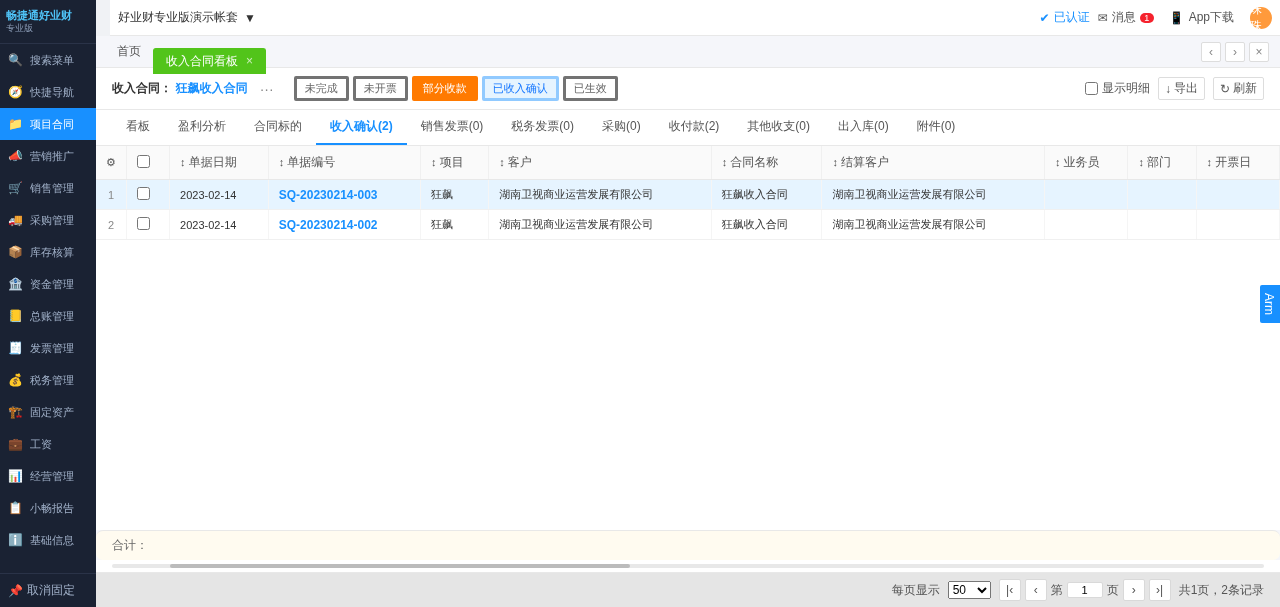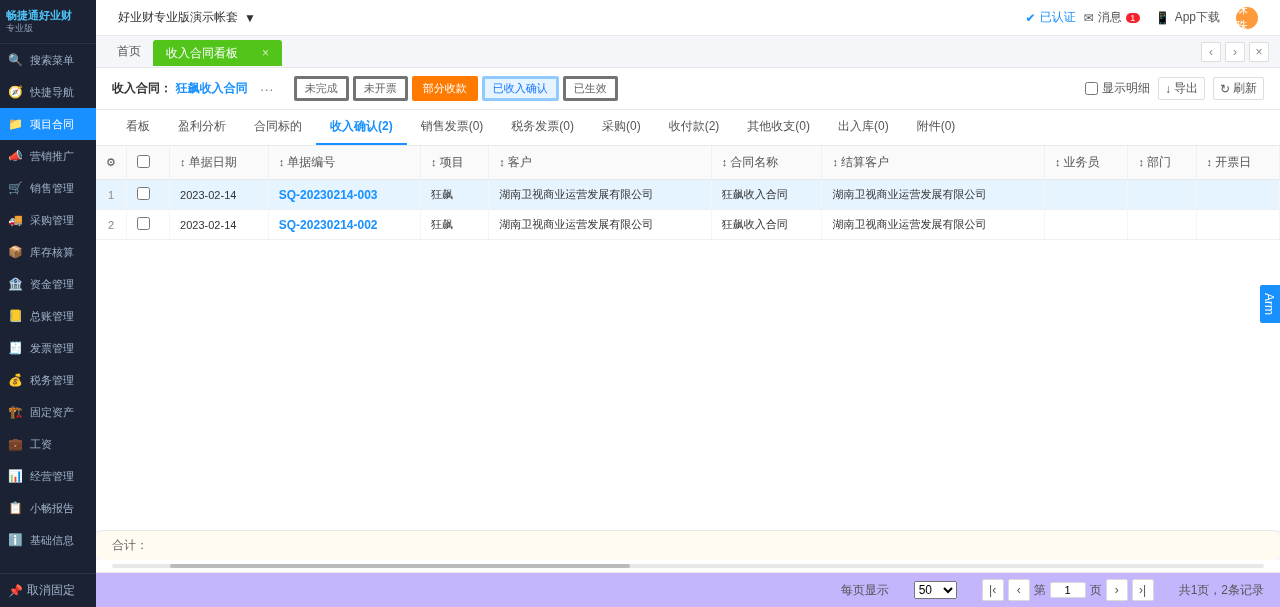--- a/index.html
+++ b/index.html
@@ -12,32 +12,32 @@
     .sidebar-logo-sub { color: #8a9bb5; font-size: 9px; }
     .sidebar-nav-item { display: flex; align-items: center; gap: 6px; padding: 8px 8px; color: #a0b0c8; cursor: pointer; border-radius: 0; }
     .sidebar-nav-item.active { background: #1890ff; color: #fff; }
     .sidebar-nav-item .icon { width: 16px; height: 16px; display: flex; align-items: center; justify-content: center; flex-shrink: 0; }
     .sidebar-nav-item .label { font-size: 11px; }
     .sidebar-bottom { margin-top: auto; }
     .sidebar-pin { display: flex; align-items: center; gap: 4px; padding: 8px; color: #a0b0c8; cursor: pointer; border-top: 1px solid #2a3348; }
 
     
     .main { flex: 1; display: flex; flex-direction: column; overflow: hidden; }
-    .topbar { height: 36px; background: #fff; display: flex; align-items: center; padding: 0 22px; border-bottom: 1px solid #e8e8e8; gap: 8px; }
+    .topbar { height: 36px; background: #fff; display: flex; align-items: center; padding: 0 8px; border-bottom: 1px solid #e8e8e8; gap: 8px; margin-left: 14px; }
     .topbar-company { flex: 1; display: flex; align-items: center; gap: 6px; color: #333; font-size: 12px; }
     .topbar-verified { display: flex; align-items: center; gap: 4px; color: #1890ff; font-size: 11px; }
     .topbar-actions { display: flex; align-items: center; gap: 16px; }
     .topbar-action { display: flex; align-items: center; gap: 4px; color: #555; cursor: pointer; font-size: 11px; }
     .badge { background: #f5222d; color: #fff; border-radius: 8px; padding: 0 4px; font-size: 9px; min-width: 14px; text-align: center; }
     .avatar { width: 22px; height: 22px; border-radius: 50%; background: #ff9a3c; display: flex; align-items: center; justify-content: center; color: #fff; font-size: 10px; }
 
     
     .tabbar { height: 32px; background: #f5f6fa; display: flex; align-items: center; padding: 0 11px; gap: 2px; border-bottom: 1px solid #e8e8e8; }
     .tabbar-home { padding: 4px 10px; color: #555; cursor: pointer; font-size: 12px; }
-    .tabbar-tab { display: flex; align-items: center; gap: 20px; padding: 4px 12px; background: #fff; border: 1px solid #e0e0e0; border-bottom: none; border-radius: 3px 3px 0 0; font-size: 12px; color: #333; cursor: pointer; position: relative; top: 1px; }
+    .tabbar-tab { display: flex; align-items: center; gap: 4px; padding: 4px 12px; background: #fff; border: 1px solid #e0e0e0; border-bottom: none; border-radius: 3px 3px 0 0; font-size: 12px; color: #333; cursor: pointer; position: relative; top: 9px; }
     .tabbar-tab.active { background: #52c41a; color: #fff; border-color: #52c41a; }
     .tabbar-close { margin-left: 4px; cursor: pointer; opacity: 0.7; }
     .tabbar-nav { margin-left: auto; display: flex; gap: 4px; align-items: center; }
     .tabbar-nav-btn { width: 20px; height: 20px; display: flex; align-items: center; justify-content: center; cursor: pointer; color: #888; border: 1px solid #ddd; border-radius: 2px; background: #fff; }
 
     
     .content { flex: 1; background: #f5f6fa; display: flex; flex-direction: column; overflow: hidden; }
     .content-header { background: #fff; padding: 8px 16px; border-bottom: 1px solid #e8e8e8; display: flex; align-items: center; gap: 12px; }
     .content-title { font-size: 13px; font-weight: bold; color: #333; }
     .content-title-sub { color: #1890ff; font-weight: bold; }
@@ -64,21 +64,21 @@
     td { padding: 7px 10px; border-bottom: 1px solid #f0f0f0; border-right: 1px solid #f5f5f5; color: #333; white-space: nowrap; font-size: 11px; }
     .row-selected td { background: #e6f4ff; }
     .row-num { color: #888; text-align: center; }
     .link-text { color: #1890ff; cursor: pointer; text-decoration: none; font-weight: bold; }
     .gear-th { width: 30px; text-align: center; }
 
     
     .sum-row { background: #fffbf0; padding: 6px 16px; border-top: 1px solid #e8e8e8; display: flex; align-items: center; gap: 8px; font-size: 12px; color: #666; border-radius: 7px; }
 
     
-    .pagination { background: #c4b5fd; padding: 6px 16px; border-top: 1px solid #e8e8e8; display: flex; align-items: center; justify-content: flex-end; gap: 25px; font-size: 12px; color: #555; }
+    .pagination { background: #e5e5e5; padding: 6px 16px; border-top: 1px solid #e8e8e8; display: flex; align-items: center; justify-content: flex-end; gap: 8px; font-size: 12px; color: #555; }
     .page-nav { display: flex; align-items: center; gap: 4px; }
     .page-btn { width: 22px; height: 22px; display: flex; align-items: center; justify-content: center; border: 1px solid #d9d9d9; border-radius: 2px; cursor: pointer; background: #fff; color: #555; }
     .page-input { border: 1px solid #d9d9d9; border-radius: 2px; width: 36px; text-align: center; padding: 1px 4px; font-size: 11px; }
     .scrollbar-container { background: #fff; height: 12px; padding: 0 16px; }
     .scrollbar-track { background: #e8e8e8; height: 4px; border-radius: 2px; margin-top: 4px; position: relative; }
     .scrollbar-thumb { background: #bbb; height: 4px; border-radius: 2px; width: 40%; position: absolute; left: 5%; }
 
     
     .right-float-btn { position: fixed; right: 0; top: 50%; transform: translateY(-50%); }
     .float-btn { background: #1890ff; color: #fff; width: 20px; padding: 8px 4px; cursor: pointer; border-radius: 2px 0 0 2px; writing-mode: vertical-rl; font-size: 11px; text-align: center; }

